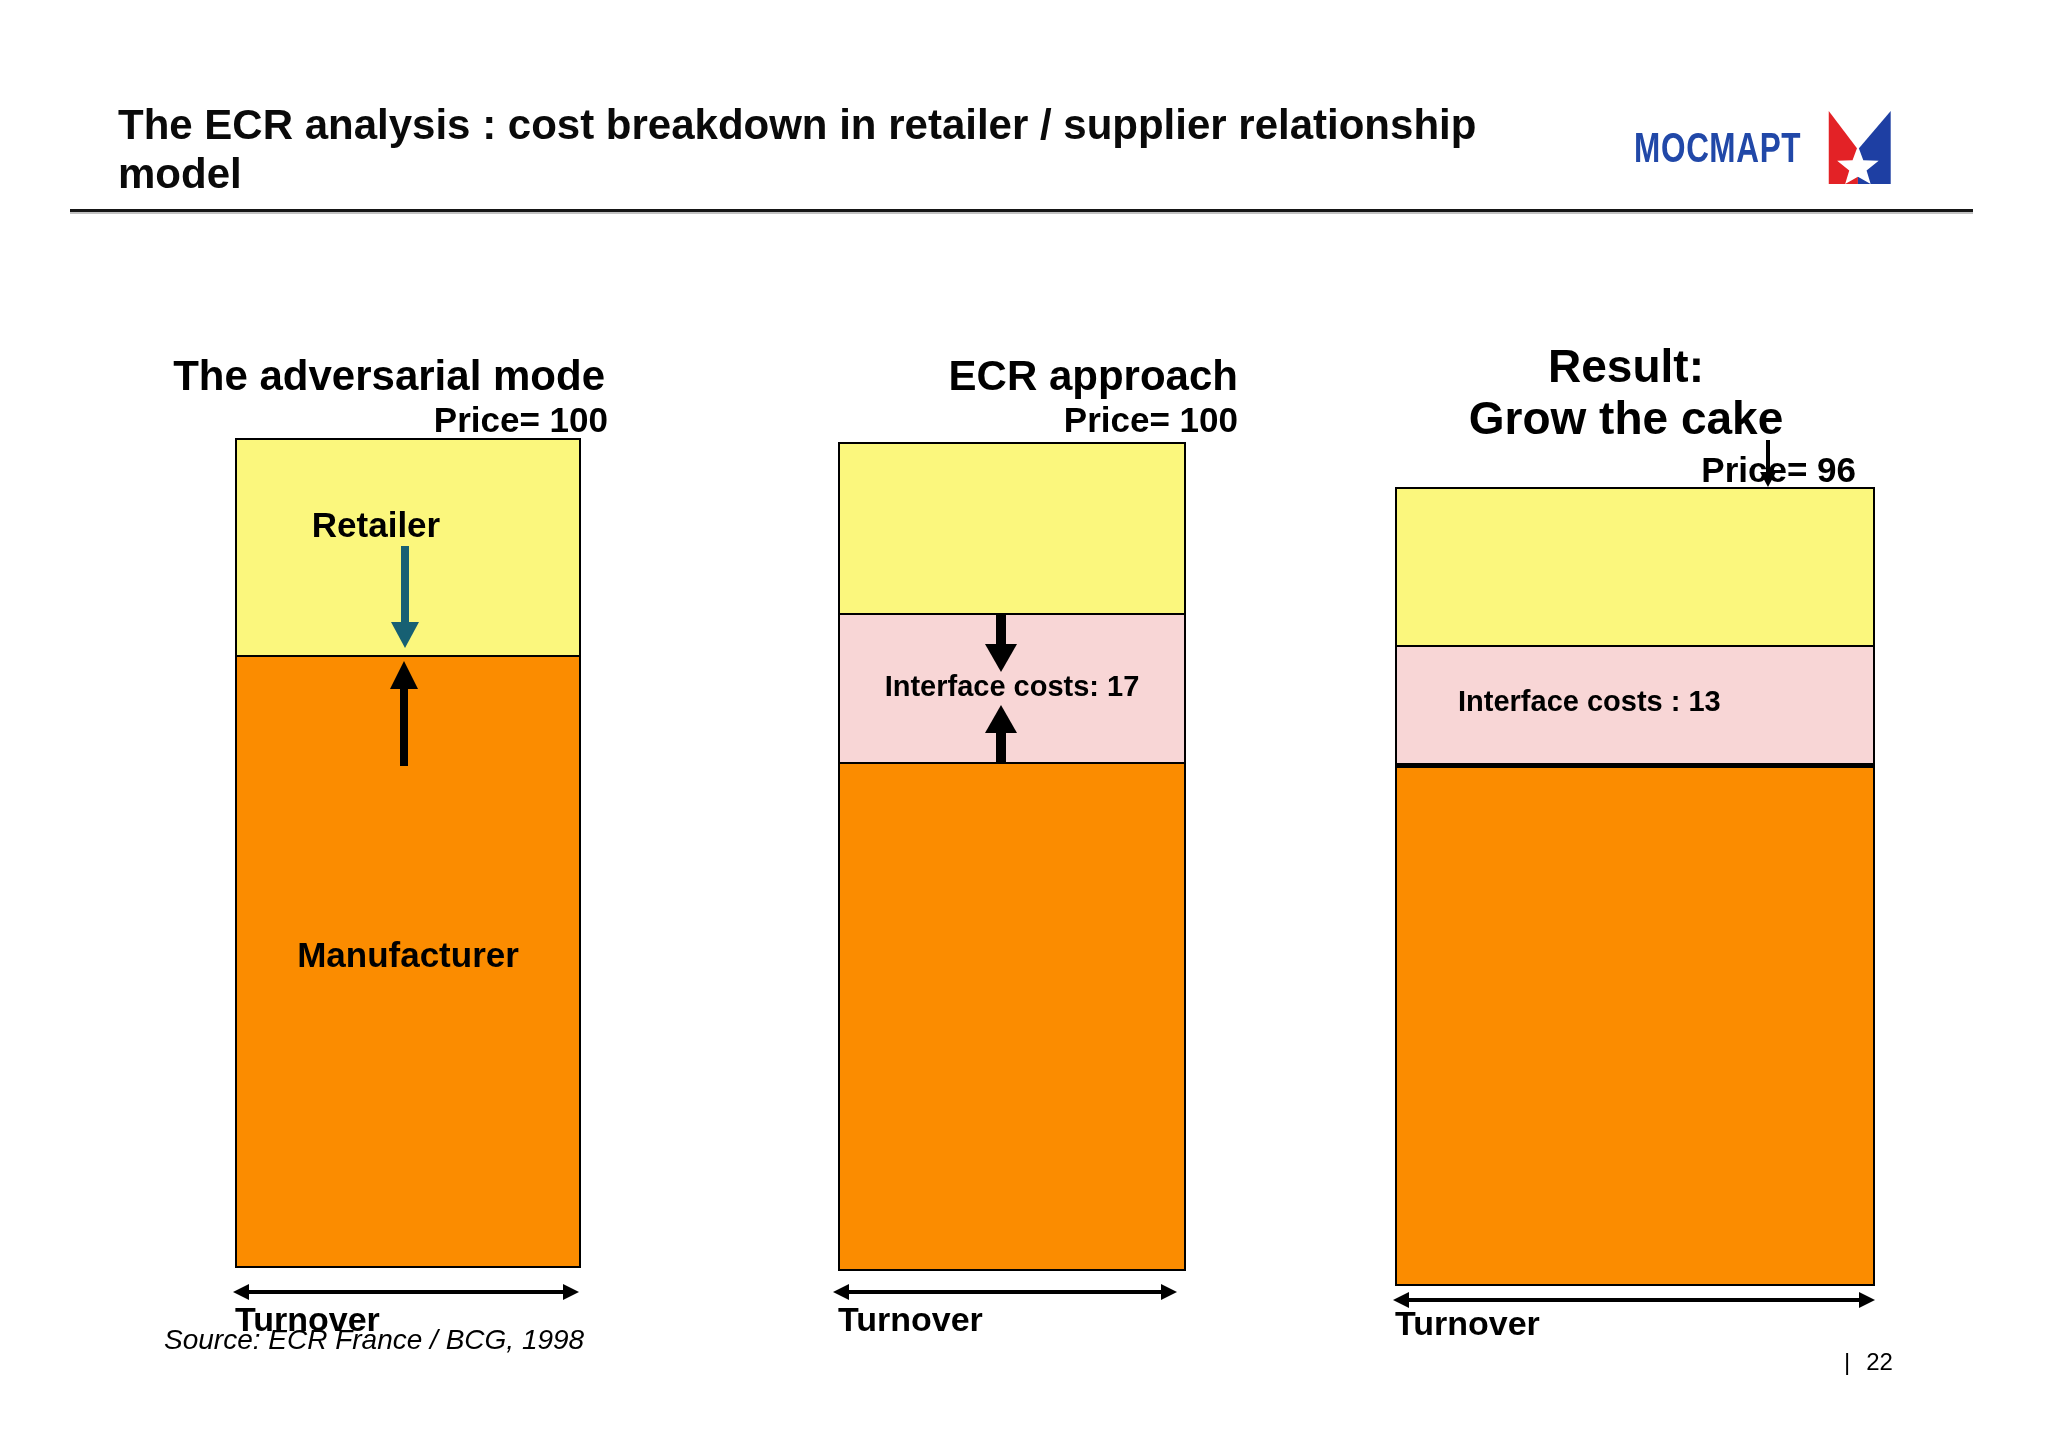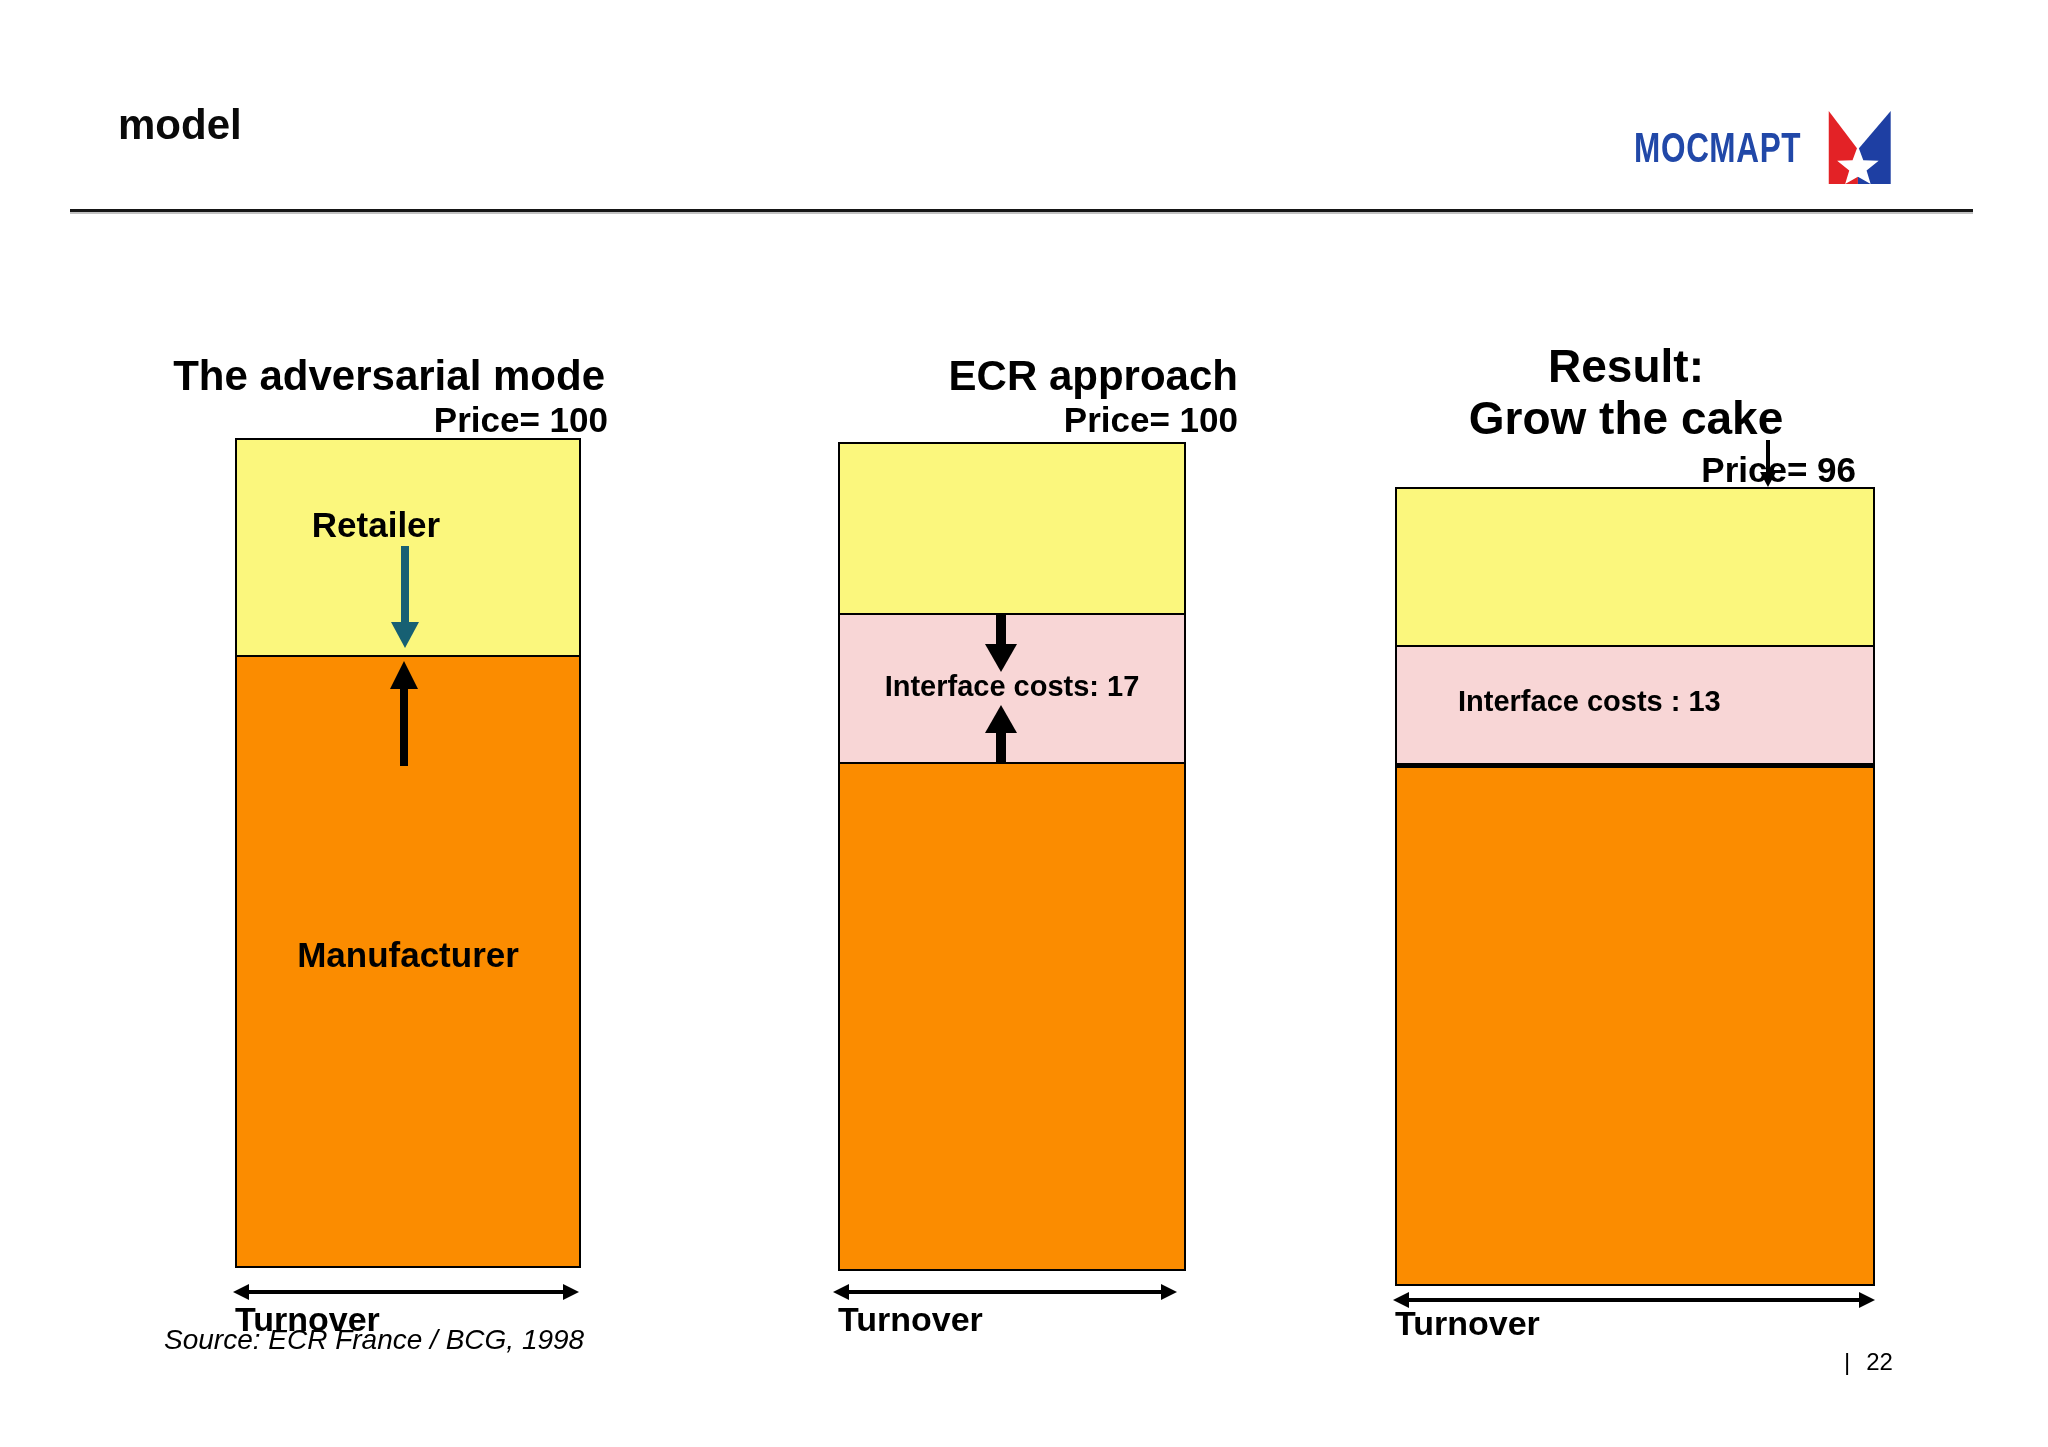--- a/index.html
+++ b/index.html
@@ -31,20 +31,21 @@
   .seg + .seg{border-top:2px solid #000;}
   .seg.yellow{background:#FBF77D;}
   .seg.pink{background:#F8D6D6;}
   .seg.orange{background:#FB8C00;flex:1;}
   .seg.pink-thick{border-bottom:3px solid #000;}
 </style>
 </head>
 <body>
 
 <div class="abs main-title">
+  <div>The ECR analysis : cost breakdown in retailer / supplier relationship</div>
   <div>model</div>
 </div>
 <div class="abs header-rule"></div>
 
 <div class="abs logo-word">МОСМАРТ</div>
 <svg class="abs" style="left:1816px;top:102px" width="82" height="82" viewBox="0 0 90 90">
   <polygon points="14,10 46,52 46,90 14,90" fill="#E32226"></polygon>
   <polygon points="82,10 46,52 46,90 82,90" fill="#1E3FA3"></polygon>
   <polygon points="46,48 51.9,63.9 68.8,64.6 55.5,75.1 60,90 46,82 32,90 36.5,75.1 23.2,64.6 40.1,63.9" fill="#ffffff"></polygon>
 </svg>

